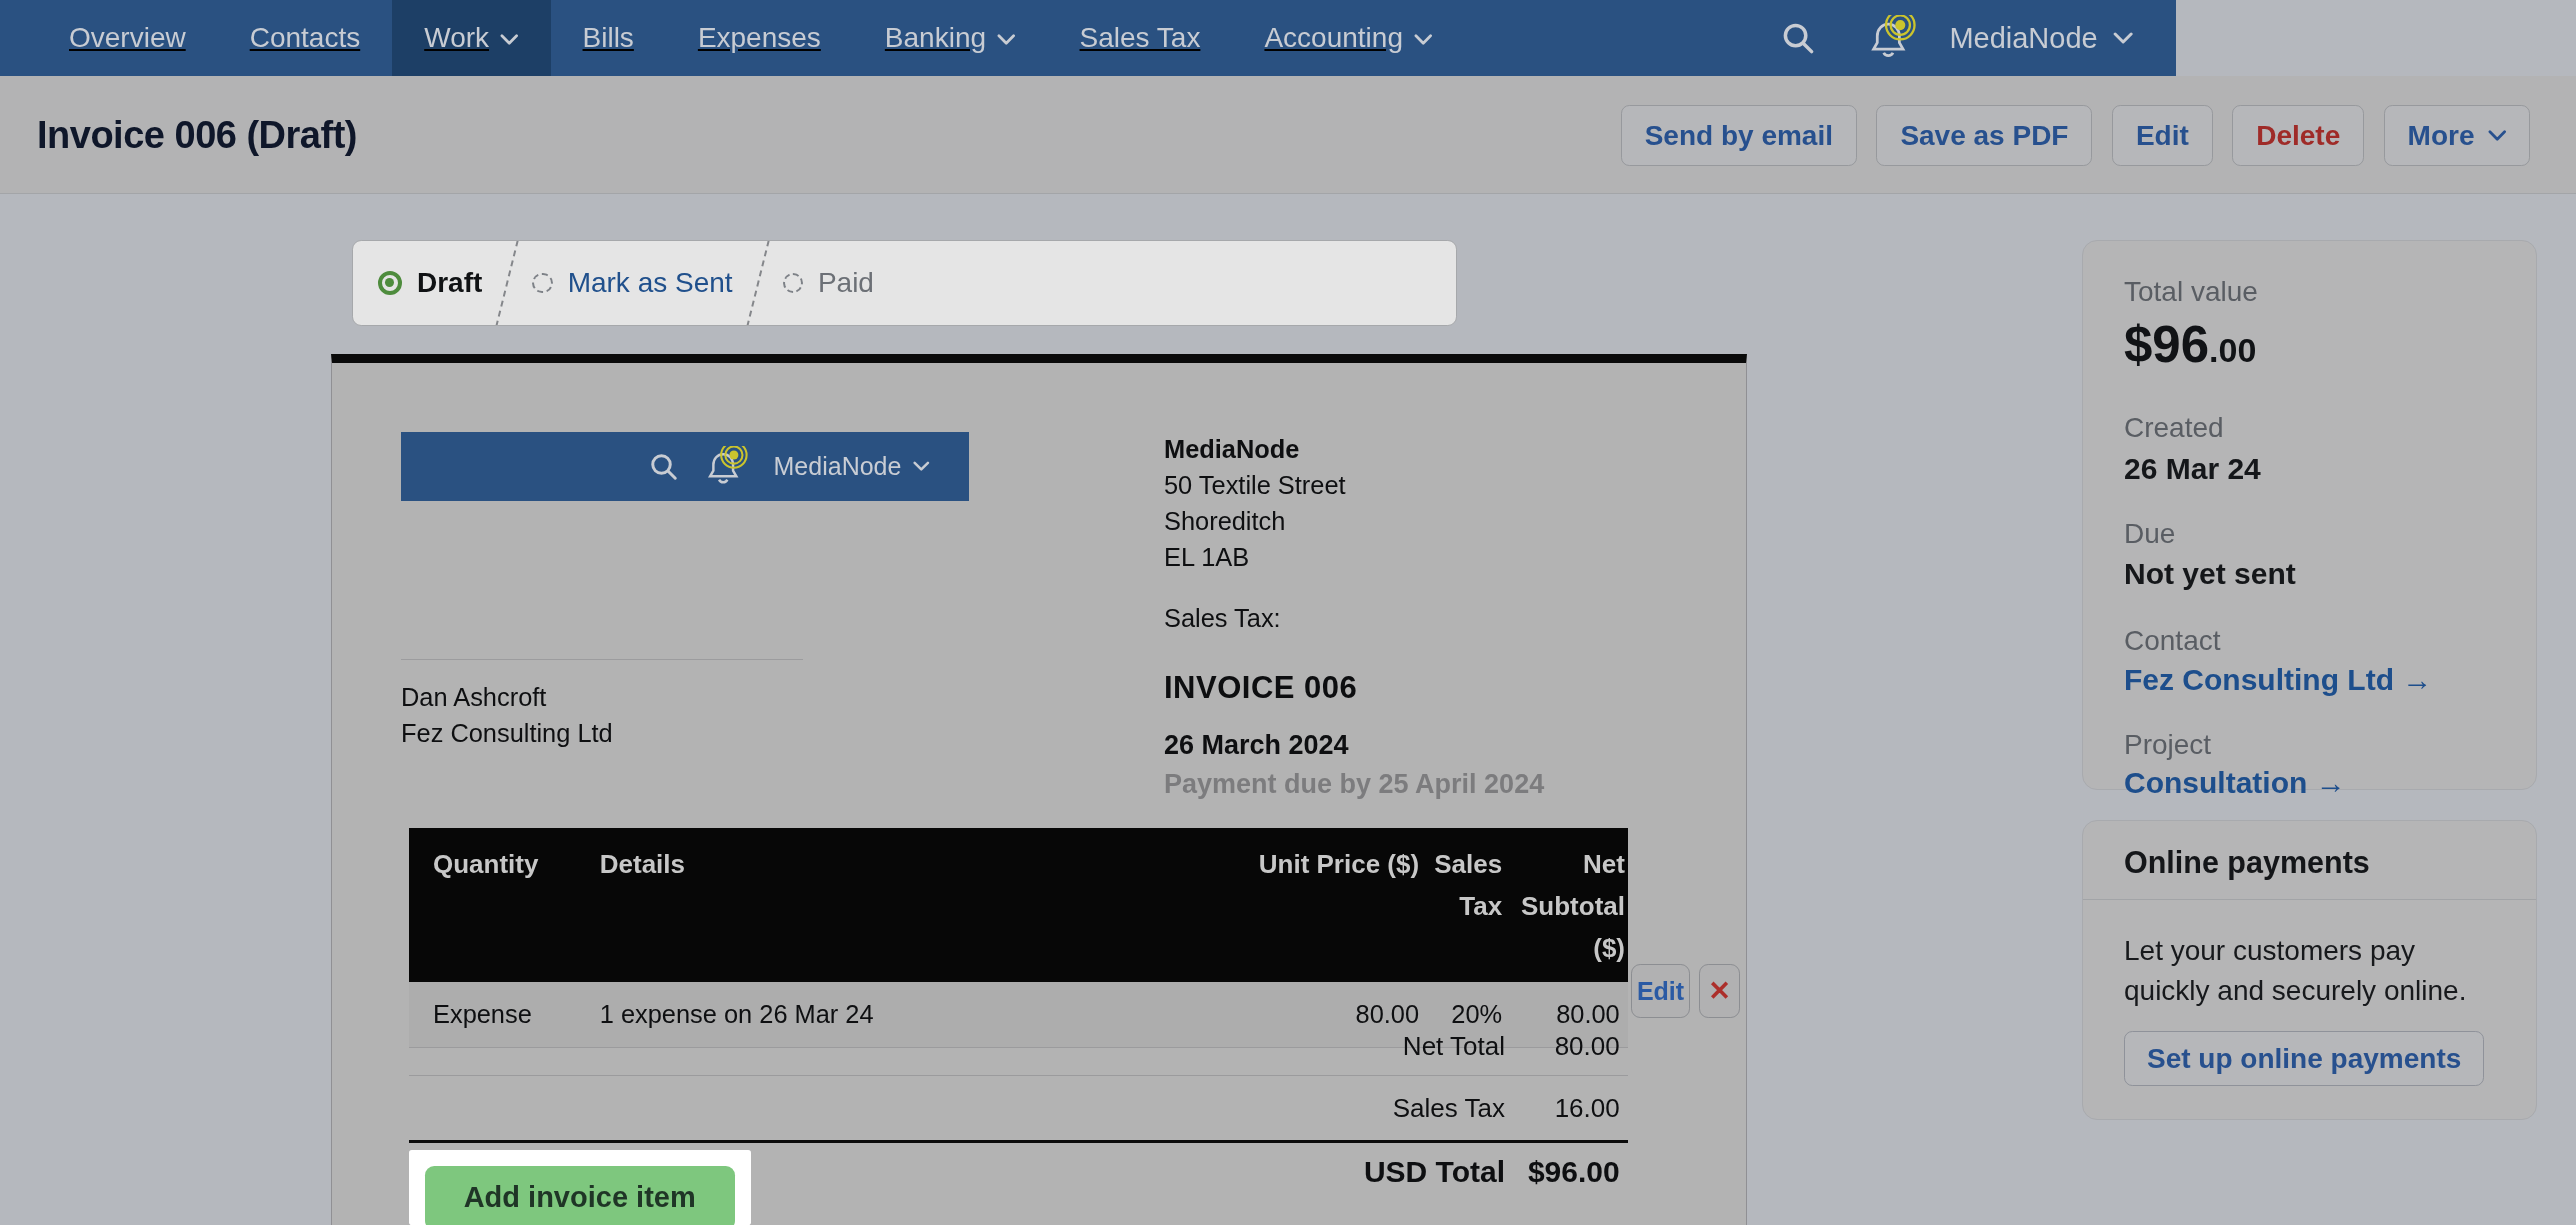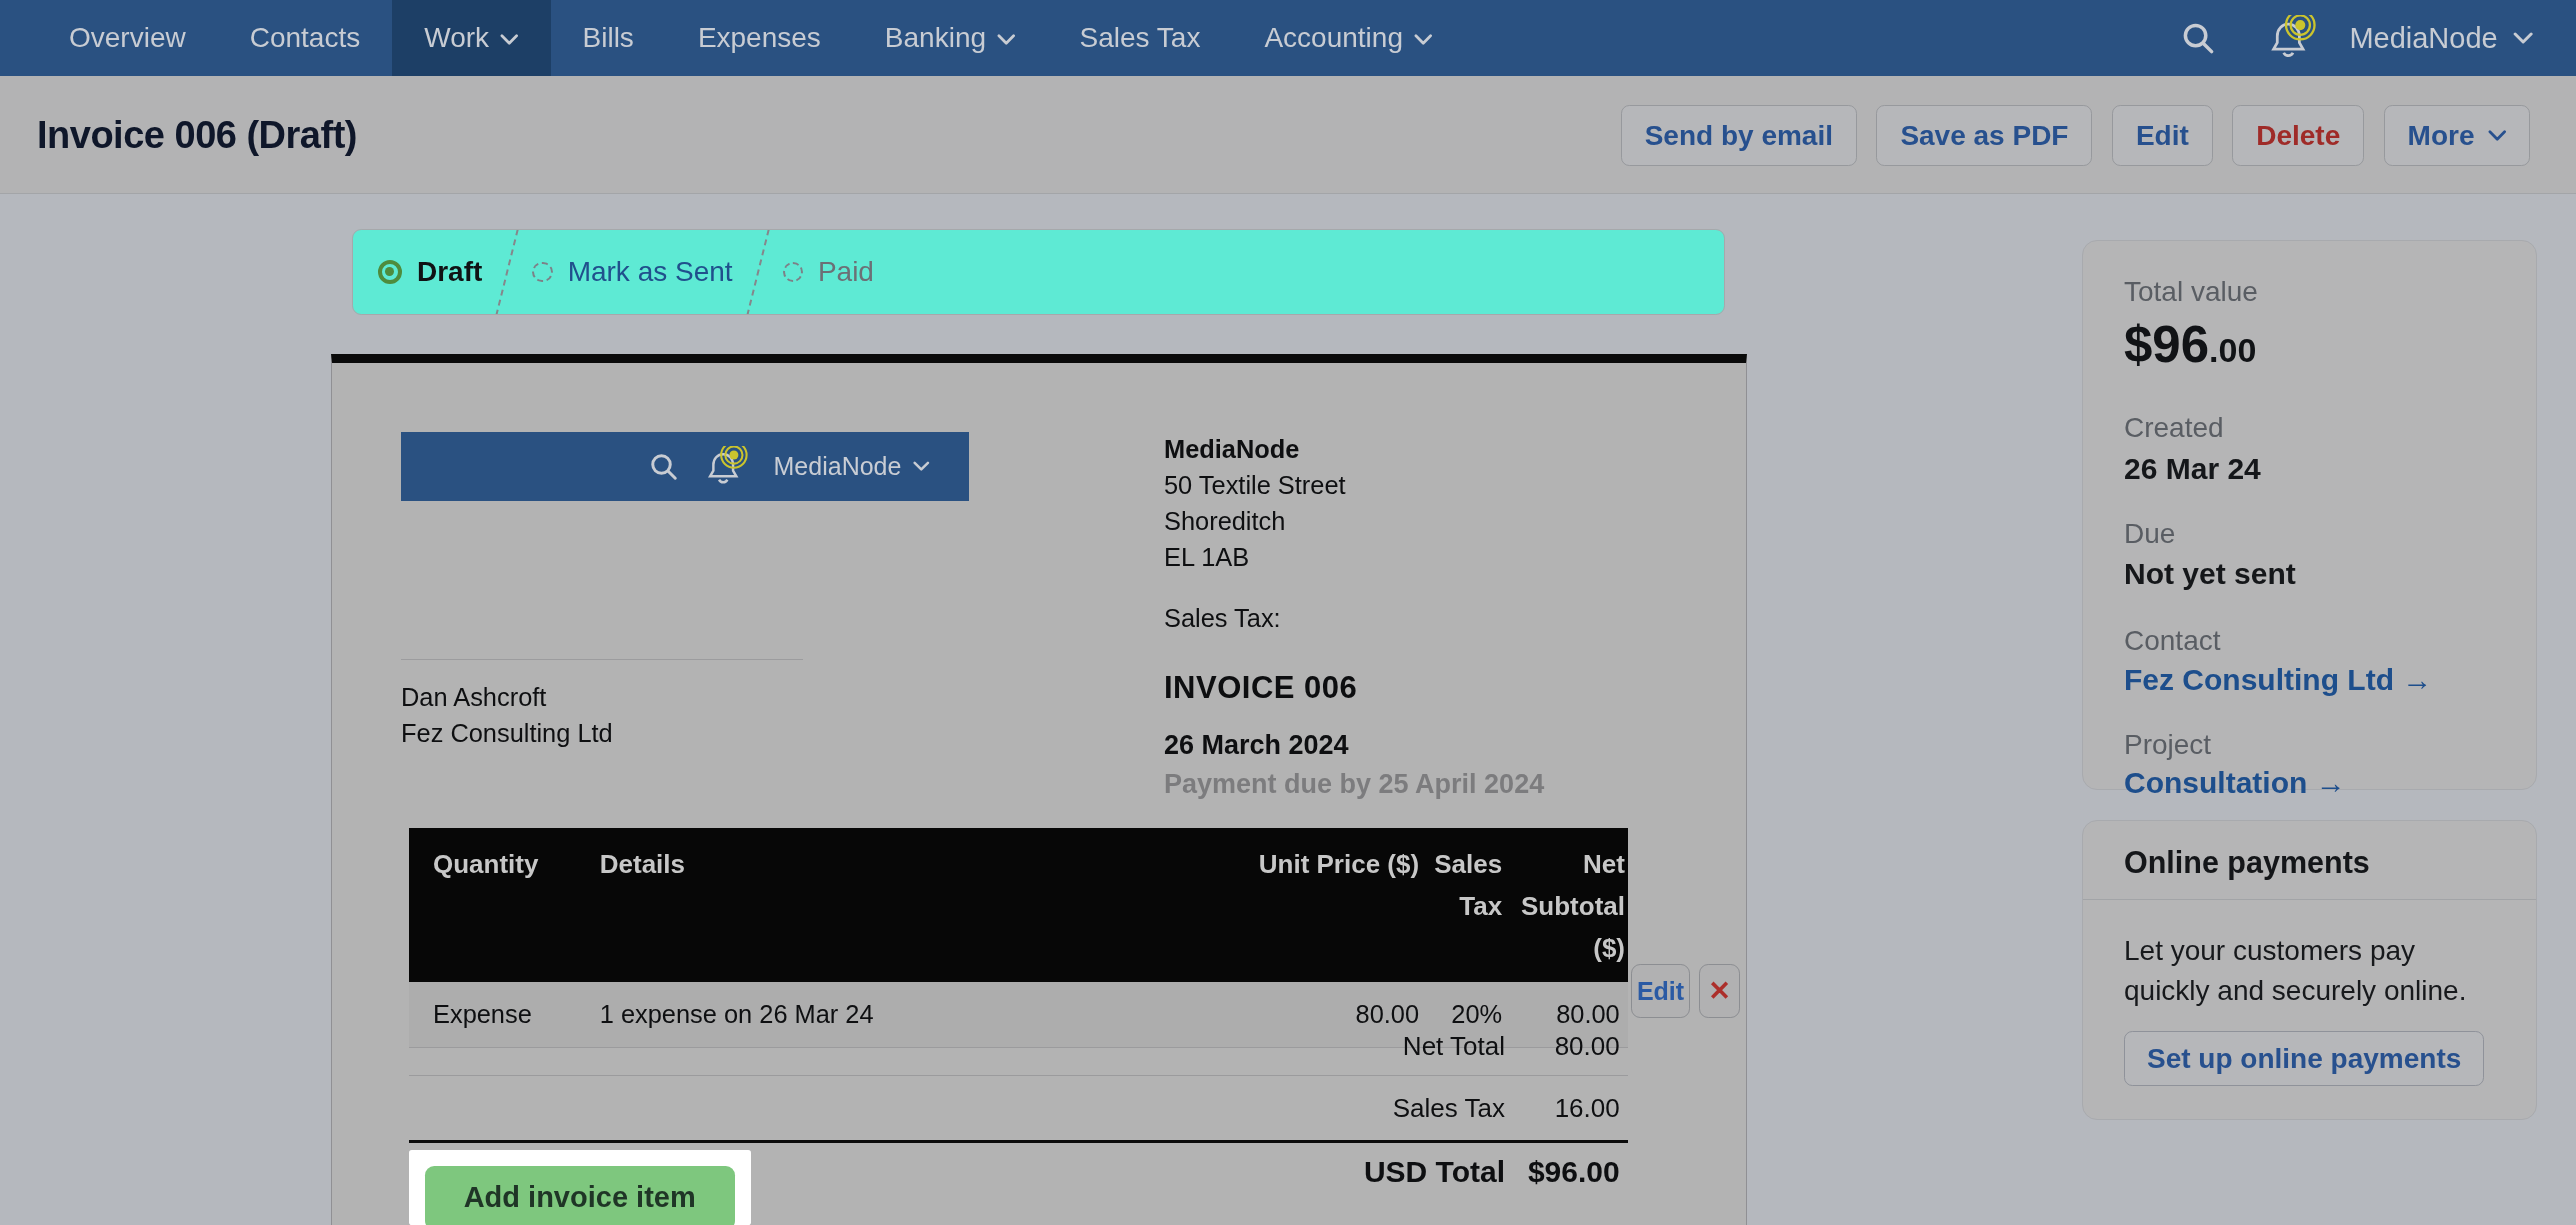--- a/index.html
+++ b/index.html
@@ -1,38 +1,38 @@
 <!DOCTYPE html>
 <html style="font-size:15px"><head>
 <meta charset="utf-8">
 <style>
   html,body{margin:0;padding:0;background:#b5b8be;}
   *{box-sizing:border-box;font-family:"Liberation Sans",sans-serif;}
   .stage{position:relative;width:2576px;height:1225px;overflow:hidden;background:#b5b8be;}
 
   
-  .topnav{position:absolute;left:0;top:0;width:2576px;height:76px;background:#2a5181;display:flex;align-items:stretch;}
+  .topnav{position:absolute;left:0;top:0;width:2176px;height:76px;background:#2a5181;display:flex;align-items:stretch;text-decoration:underline;}
   .nav-left{display:flex;align-items:stretch;padding-left:37px;}
   .nav-item{display:flex;align-items:center;gap:11px;padding:0 32px;color:#c8ccd3;font-size:28px;cursor:pointer;}
   .nav-item.active{background:#1d3f66;justify-content:flex-end;}
   .nav-item svg{margin-top:3.7px;}
   .nav-right{position:absolute;right:43px;top:0;height:76px;display:flex;align-items:center;}
   .nav-right .icn-search{margin-right:52px;}
   .nav-right .icn-bell{margin-right:33px;}
   .acct{display:flex;align-items:center;gap:15px;color:#c8ccd3;font-size:29px;cursor:pointer;}
 
   
   .page-header{position:absolute;left:0;top:76px;width:2576px;height:118px;background:#b3b3b4;border-bottom:0.9px solid #a3a5a8;}
   .page-title{position:absolute;left:37px;top:0;height:118px;display:flex;align-items:center;margin:0;font-size:38px;font-weight:bold;color:#0f172a;letter-spacing:-0.5px;}
   .header-actions{position:absolute;right:46px;top:29px;display:flex;gap:19.4px;}
   .hbtn{height:61px;padding:0 23px;border:1.8px solid #97999d;border-radius:8.3px;background:#b6b7ba;color:#27508e;font-size:28px;font-weight:600;display:flex;align-items:center;gap:13px;cursor:pointer;}
   .hbtn.danger{color:#9f2b28;}
 
   
-  .status-bar{position:absolute;left:352px;top:229px;width:1373px;height:86px;background:#5eead4;border:0.9px solid #a6a8ab;border-radius:9.2px;display:flex;align-items:center;padding-left:25px;overflow:hidden;}
+  .status-bar{position:absolute;left:352px;top:240px;width:1105px;height:86px;background:#e5e5e5;border:0.9px solid #a6a8ab;border-radius:9.2px;display:flex;align-items:center;padding-left:25px;overflow:hidden;}
   .status-item{display:flex;align-items:center;gap:15px;font-size:28px;}
   .status-item.current{font-weight:bold;color:#101214;}
   .status-item.actionable{color:#20508c;cursor:pointer;}
   .status-item.future{color:#6c7076;}
   .radio-done{width:24px;height:24px;border:4.6px solid #4e8c3d;border-radius:50%;position:relative;flex:0 0 auto;}
   .radio-done::after{content:"";position:absolute;left:2.8px;top:2.8px;width:9.2px;height:9.2px;border-radius:50%;background:#4e8c3d;}
   .radio-dashed{width:20.3px;height:20.3px;border:2.3px dashed #7d8187;border-radius:50%;flex:0 0 auto;}
   .status-sep{width:0;height:89px;border-left:2.8px dashed #85878b;transform:rotate(14deg);margin:0 24px;}
 
   

